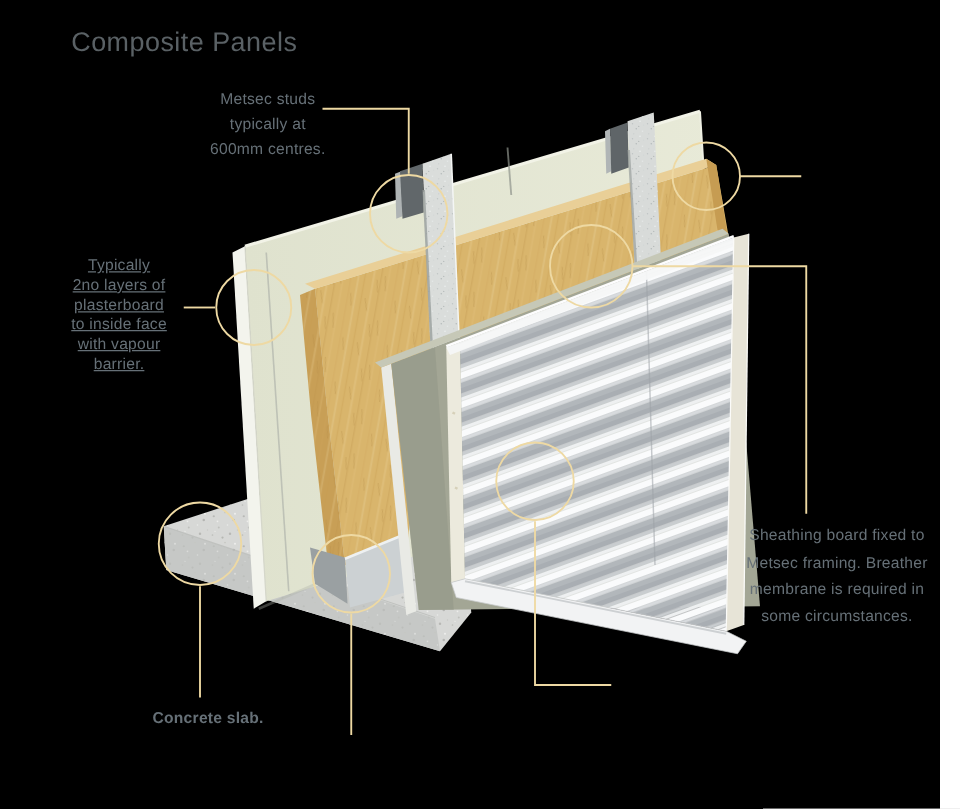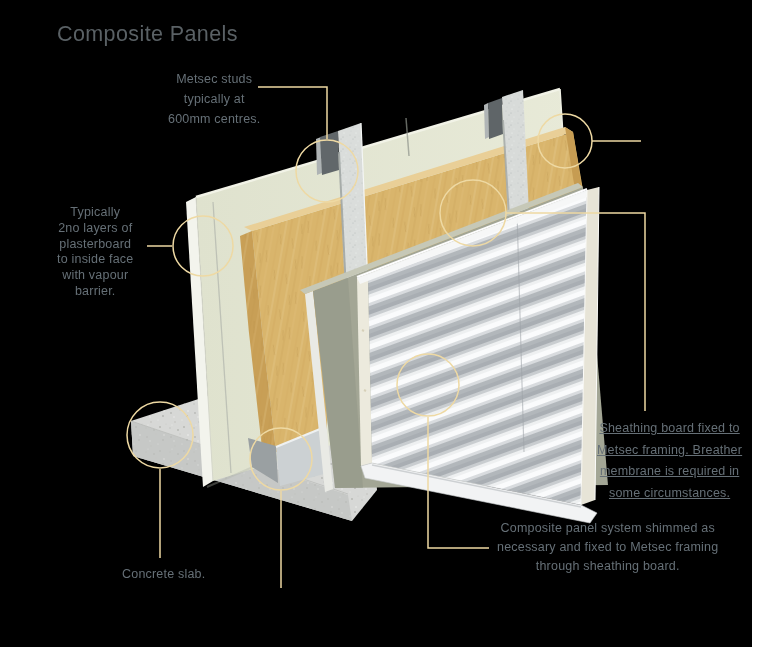--- a/index.html
+++ b/index.html
@@ -5,21 +5,21 @@
   :root{ --accent:#eed9a3; --txt:#667077; }
   html,body{margin:0;padding:0;background:#fff;}
   #stage{position:relative;width:752px;height:647px;background:#000000;overflow:hidden;
          font-family:"Liberation Sans", sans-serif;}
   #art{position:absolute;left:0;top:0;}
   .title{position:absolute;left:57px;top:22px;font-size:21.5px;letter-spacing:.4px;
          color:#5a6165;font-weight:400;}
   .lbl{position:absolute;color:var(--txt);font-size:12.5px;letter-spacing:.2px;
        white-space:pre-line;text-align:center;}
   .lh20{line-height:20px;}
-  .lh16{line-height:15.8px;}
+  .lh16{line-height:15.8px;text-decoration:underline;}
   .lh21{line-height:21.5px;}
   .lh19{line-height:19px;}
 </style>
 </head>
 <body>
 
 <div id="stage">
 
   <svg id="art" width="768" height="647" viewBox="0 0 768 647">
     <defs>
@@ -177,21 +177,18 @@
 
   <div class="lbl lh20" style="left:168px;top:69px;">Metsec studs
 typically at
 600mm centres.</div>
   <div class="lbl lh16" style="left:57px;top:205px;">Typically
 2no layers of
 plasterboard
 to inside face
 with vapour
 barrier.</div>
-  <div class="lbl lh21" style="left:597px;top:418px;text-decoration:underline;">Sheathing board fixed to
+  <div class="lbl lh21" style="left:597px;top:418px;">Sheathing board fixed to
 Metsec framing. Breather
 membrane is required in
 some circumstances.</div>
-  <div class="lbl lh19" style="left:497px;top:519px;">Composite panel system shimmed as
-necessary and fixed to Metsec framing
-through sheathing board.</div>
-  <div class="lbl lh20" style="left:122px;top:564px;">Concrete slab.</div>
+  <div class="lbl lh20" style="left:122px;top:564px;font-weight:bold;">Concrete slab.</div>
 </div>
 
 </body></html>

